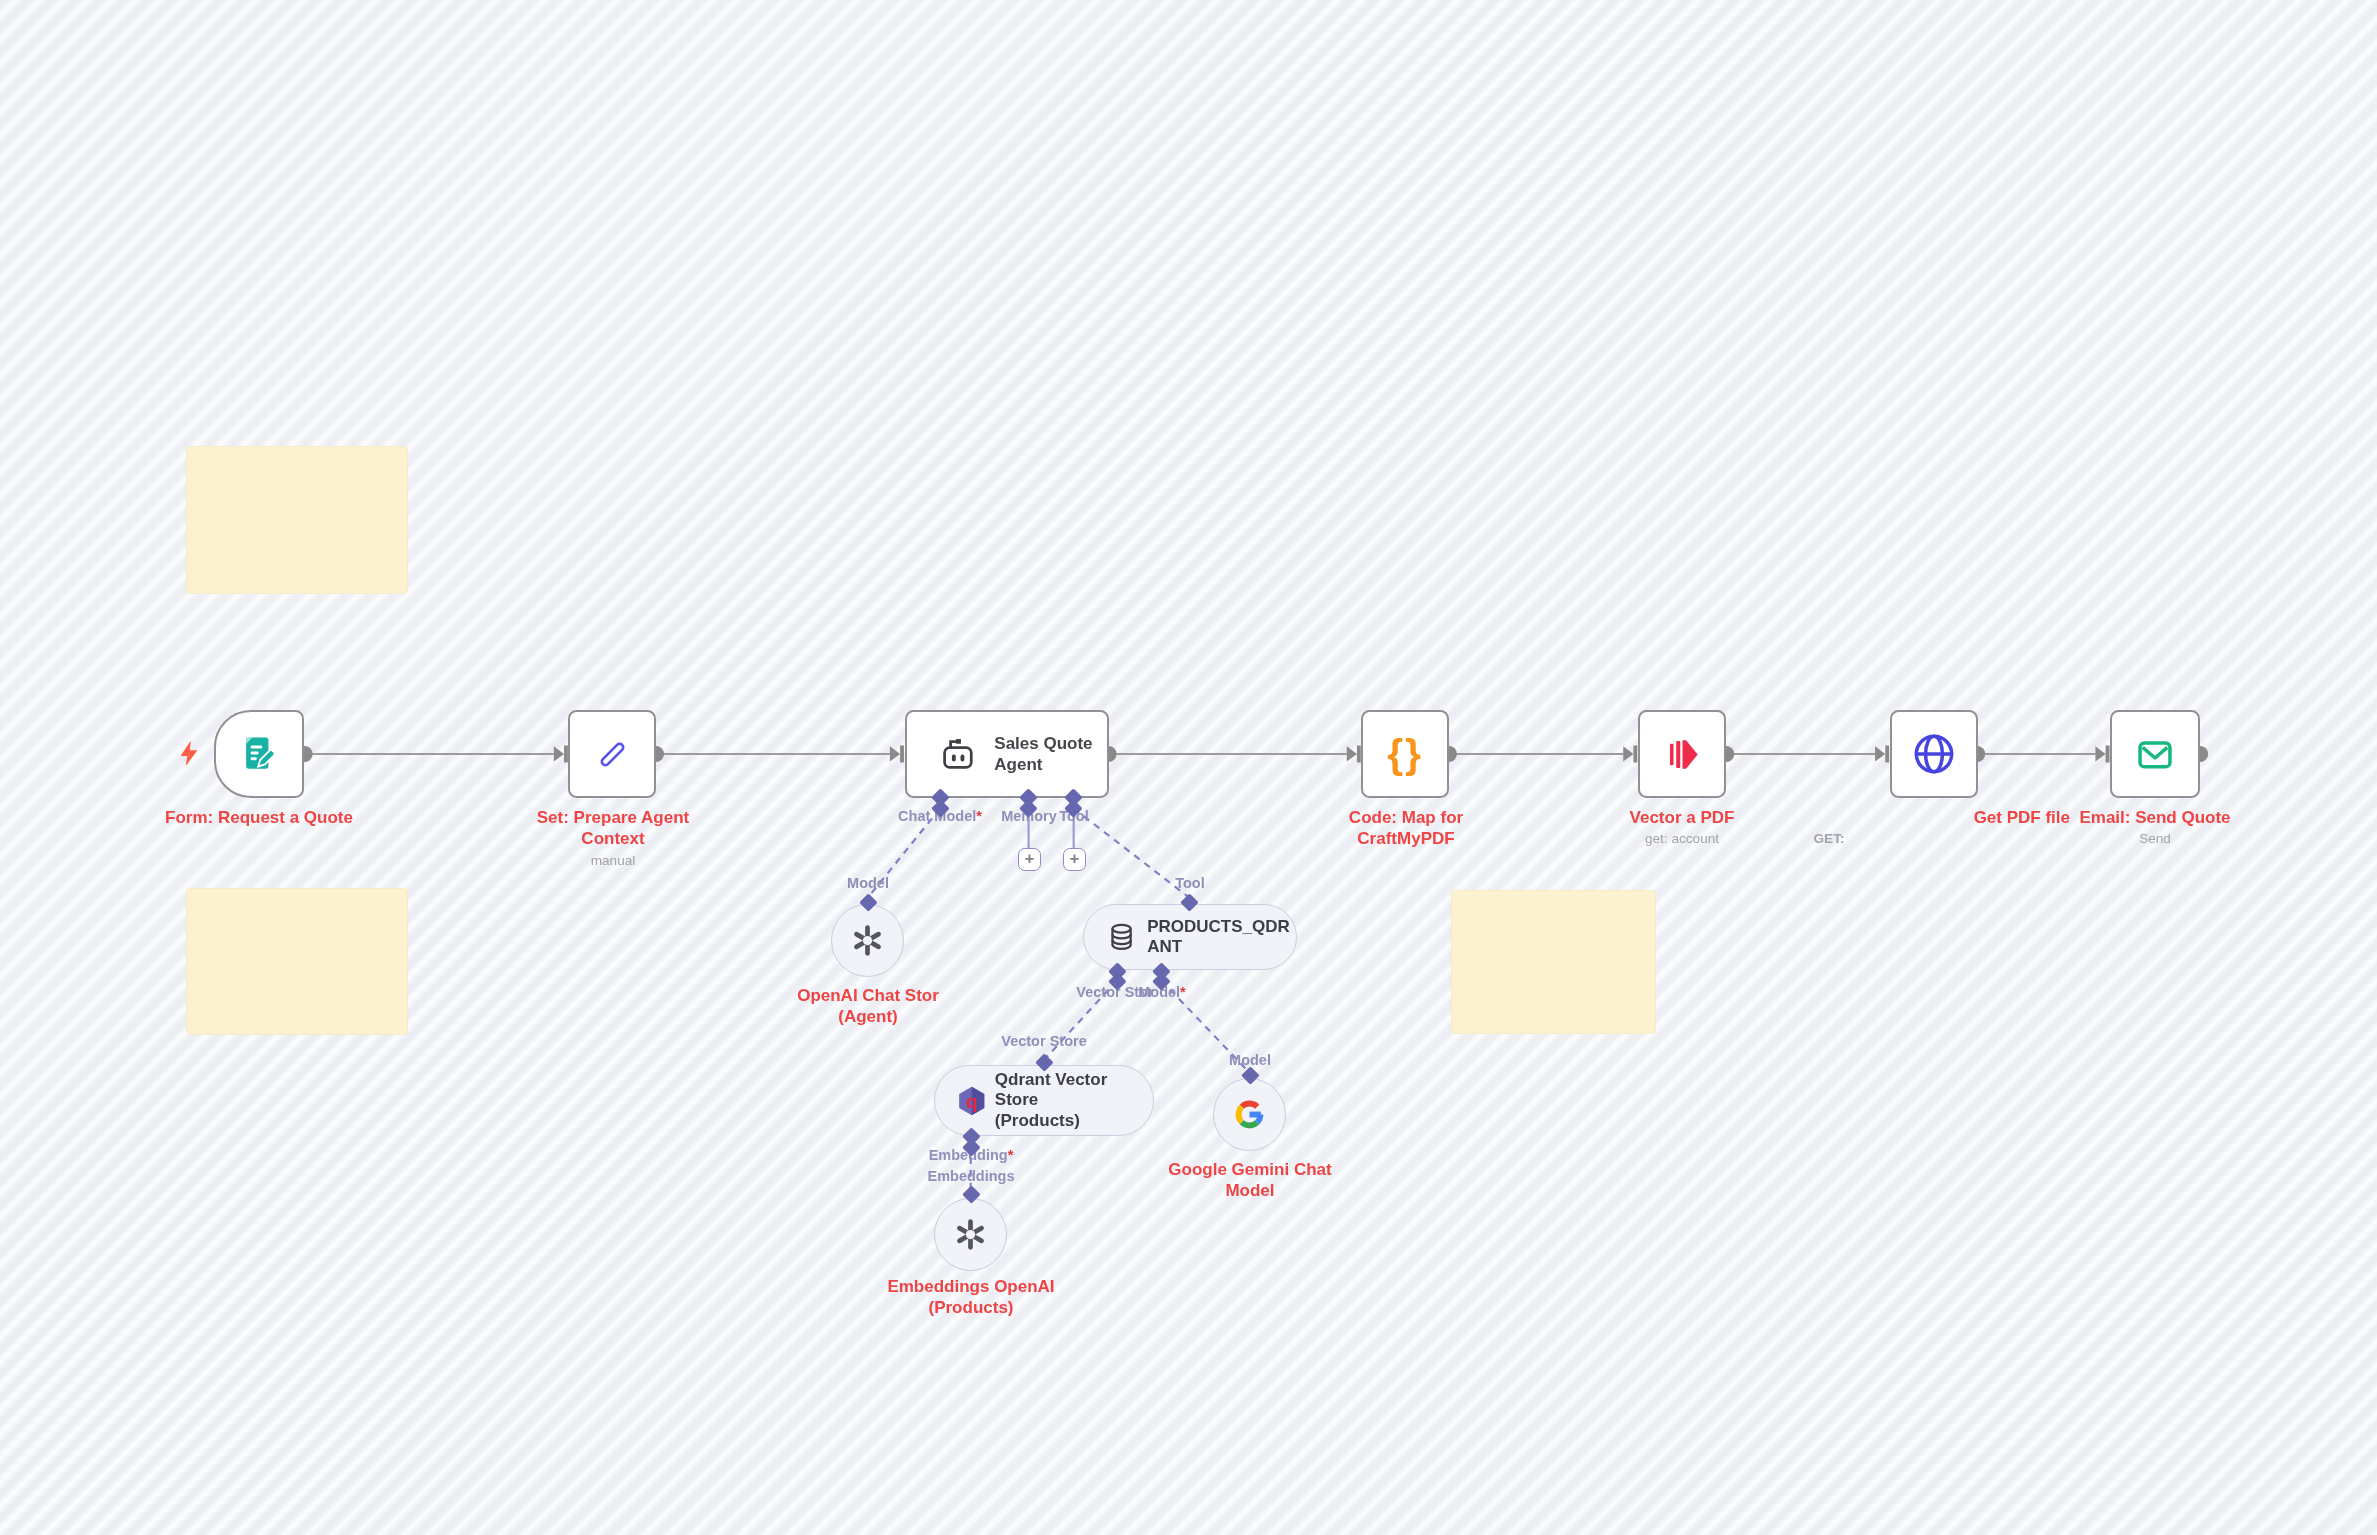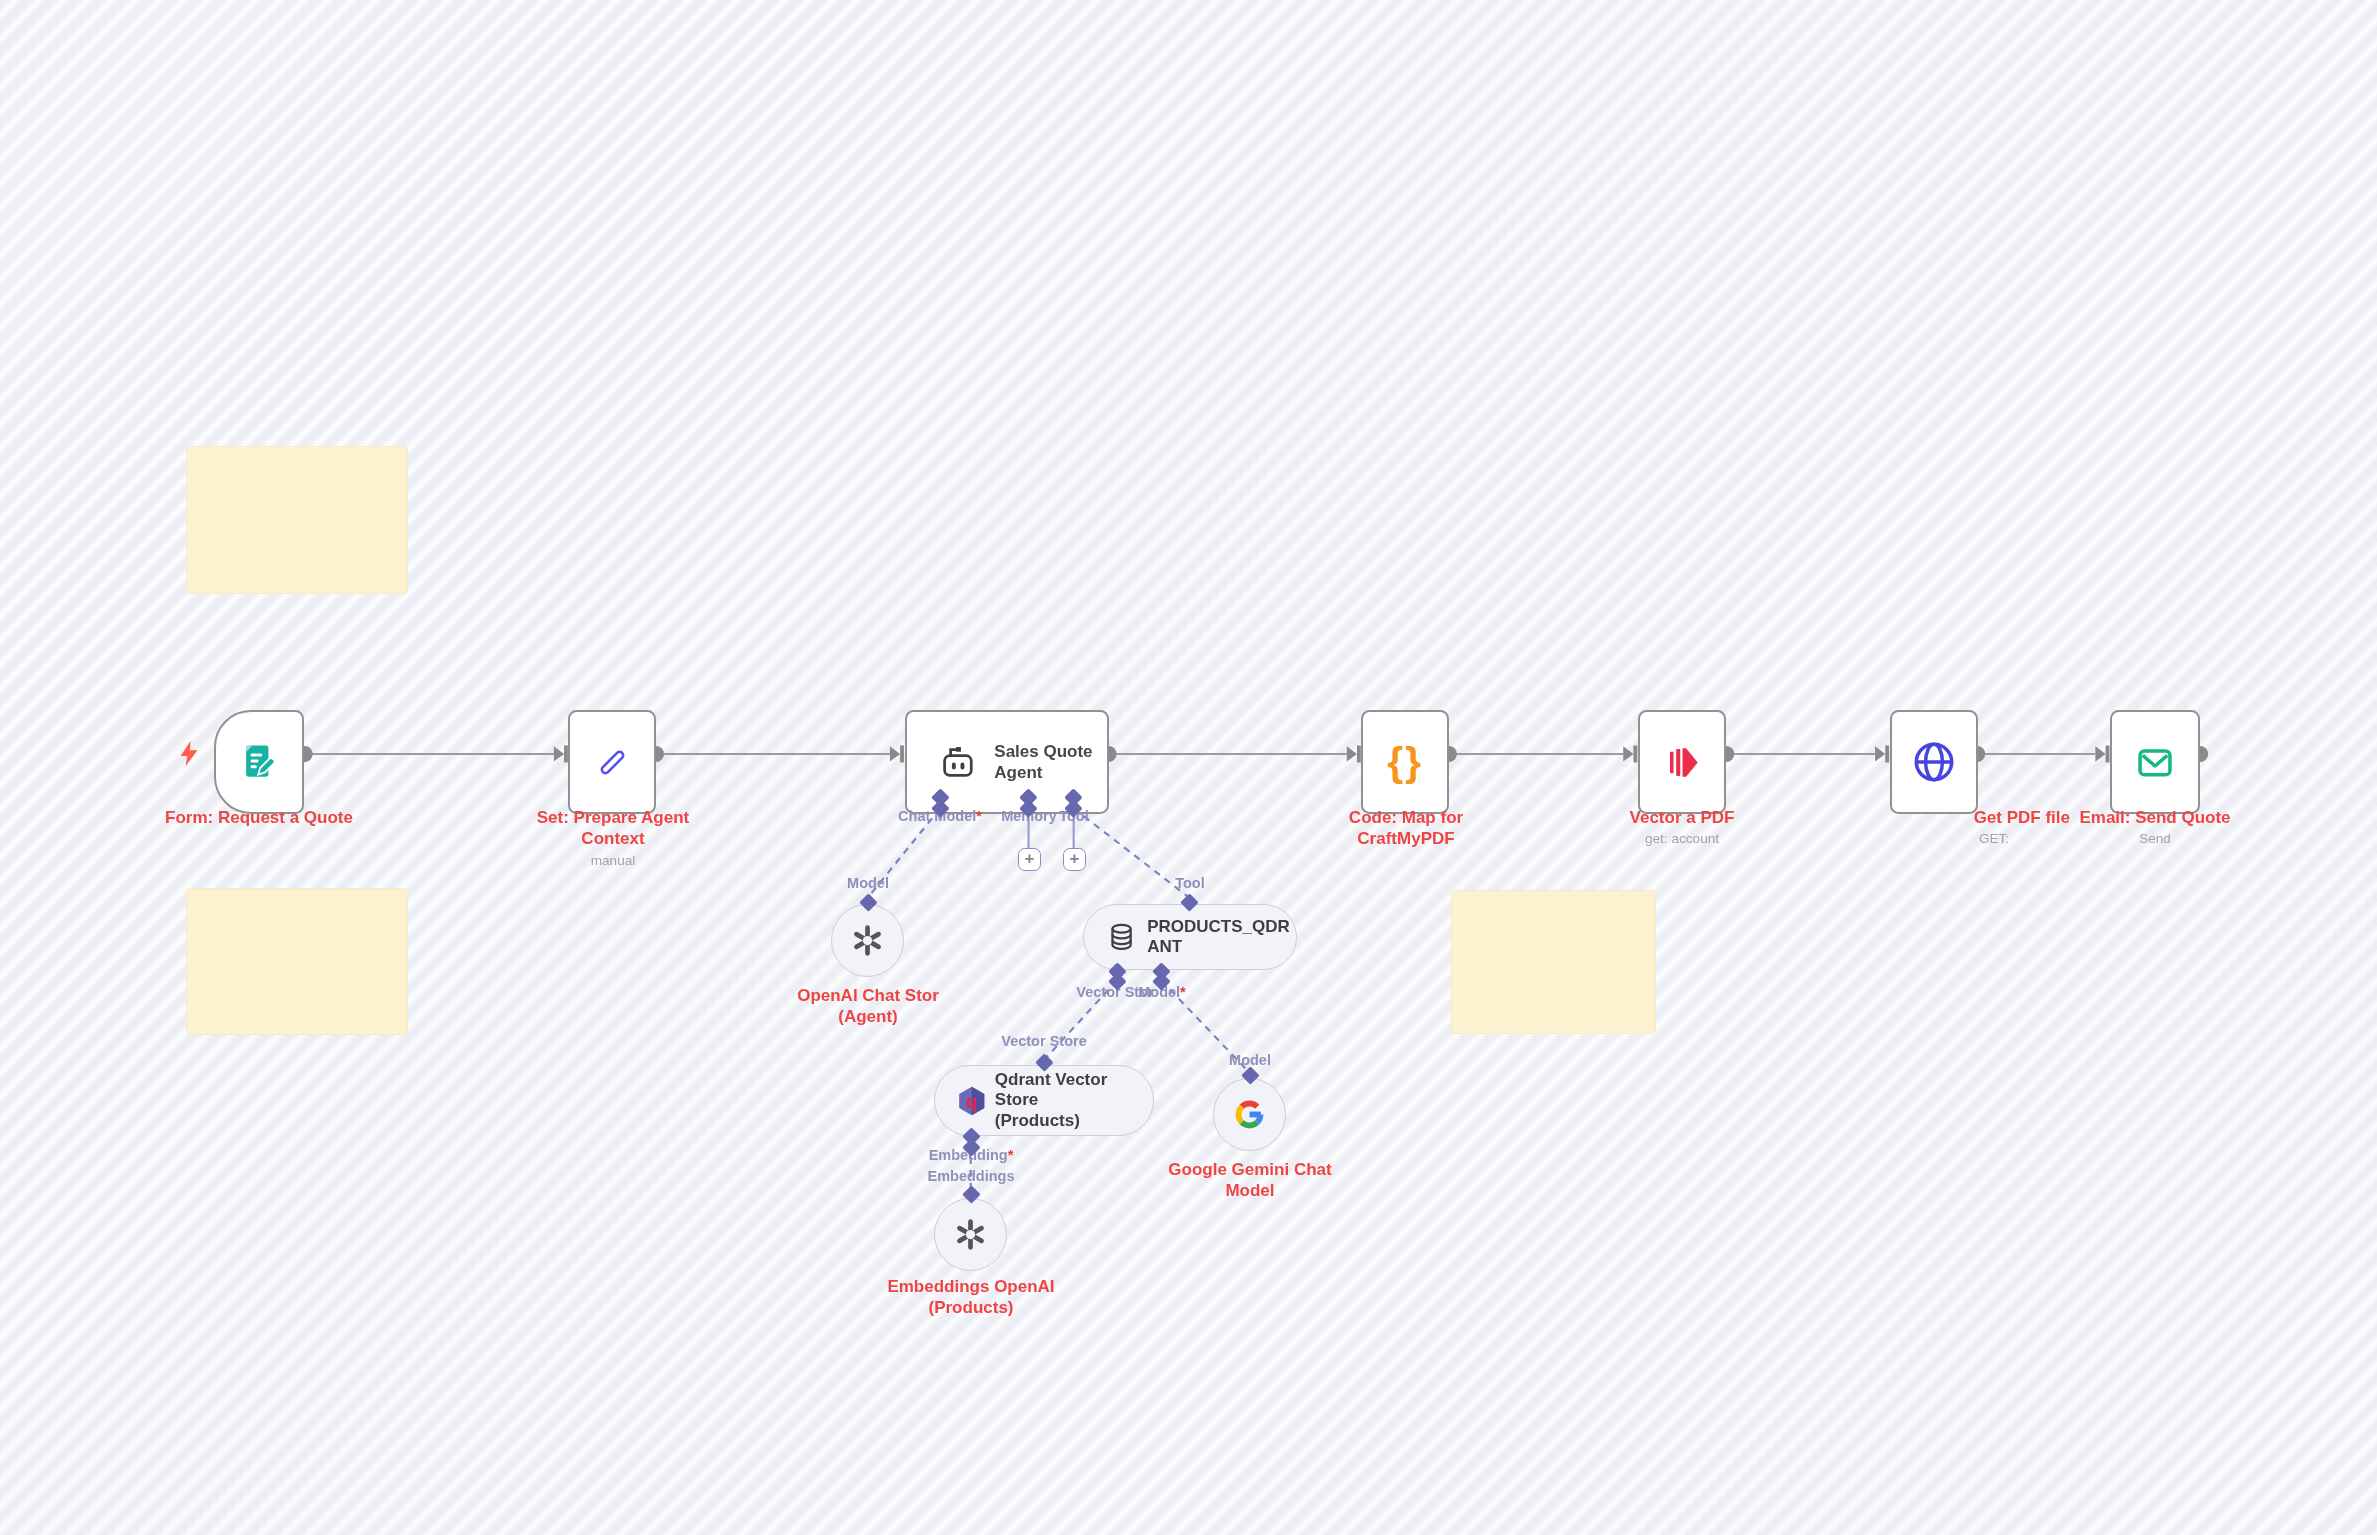--- a/index.html
+++ b/index.html
@@ -12,21 +12,21 @@
   }
   #canvas{position:relative;width:2377px;height:1536px;}
 
   .sticky{
     position:absolute;background:#fcf2d0;border:0.9px solid #f5ebc4;border-radius:4.3px;z-index:1;
   }
 
   svg.wires{position:absolute;left:0;top:0;z-index:2;}
 
   .node{
-    position:absolute;top:710px;height:104px;background:#ffffff;
+    position:absolute;top:710px;height:88px;background:#ffffff;
     border:2.1px solid #909095;border-radius:8.5px;z-index:3;
     display:flex;align-items:center;justify-content:center;box-sizing:border-box;
   }
   .node--trigger{border-radius:37px 8.5px 8.5px 37px;}
   .node--agent{justify-content:flex-start;padding-left:29px;}
 
   .pill{
     position:absolute;background:#f2f2f9;border:1.7px solid #cdcde0;border-radius:36px;
     z-index:3;display:flex;align-items:center;box-sizing:border-box;
   }
@@ -185,21 +185,21 @@
   <div class="sub" style="left:1546px;top:831px;">get: account</div>
 
   <div class="node" style="left:1890px;width:88px;">
     <svg width="46" height="46" viewBox="0 0 52 52">
       <circle cx="26" cy="26" r="20" fill="none" stroke="#4745e0" stroke-width="4"></circle>
       <line x1="6" y1="26" x2="46" y2="26" stroke="#4745e0" stroke-width="4"></line>
       <ellipse cx="26" cy="26" rx="9.5" ry="20" fill="none" stroke="#4745e0" stroke-width="4"></ellipse>
     </svg>
   </div>
   <div class="label" style="left:1798px;top:807px;text-align:right;">Get PDF file</div>
-  <div class="sub" style="left:1858px;top:831px;">GET:</div>
+  <div class="sub" style="left:1693px;top:831px;font-weight:bold;">GET:</div>
 
   <div class="node" style="left:2110px;width:90px;">
     <svg width="44" height="41" viewBox="0 0 50 46">
       <rect x="8" y="10" width="34" height="27" rx="5" fill="#ffffff" stroke="#16b97d" stroke-width="4"></rect>
       <polyline points="11,15 25,27 39,15" fill="none" stroke="#16b97d" stroke-width="4" stroke-linejoin="round"></polyline>
     </svg>
   </div>
   <div class="label" style="left:2019px;top:807px;">Email: Send Quote</div>
   <div class="sub" style="left:2019px;top:831px;">Send</div>
 

